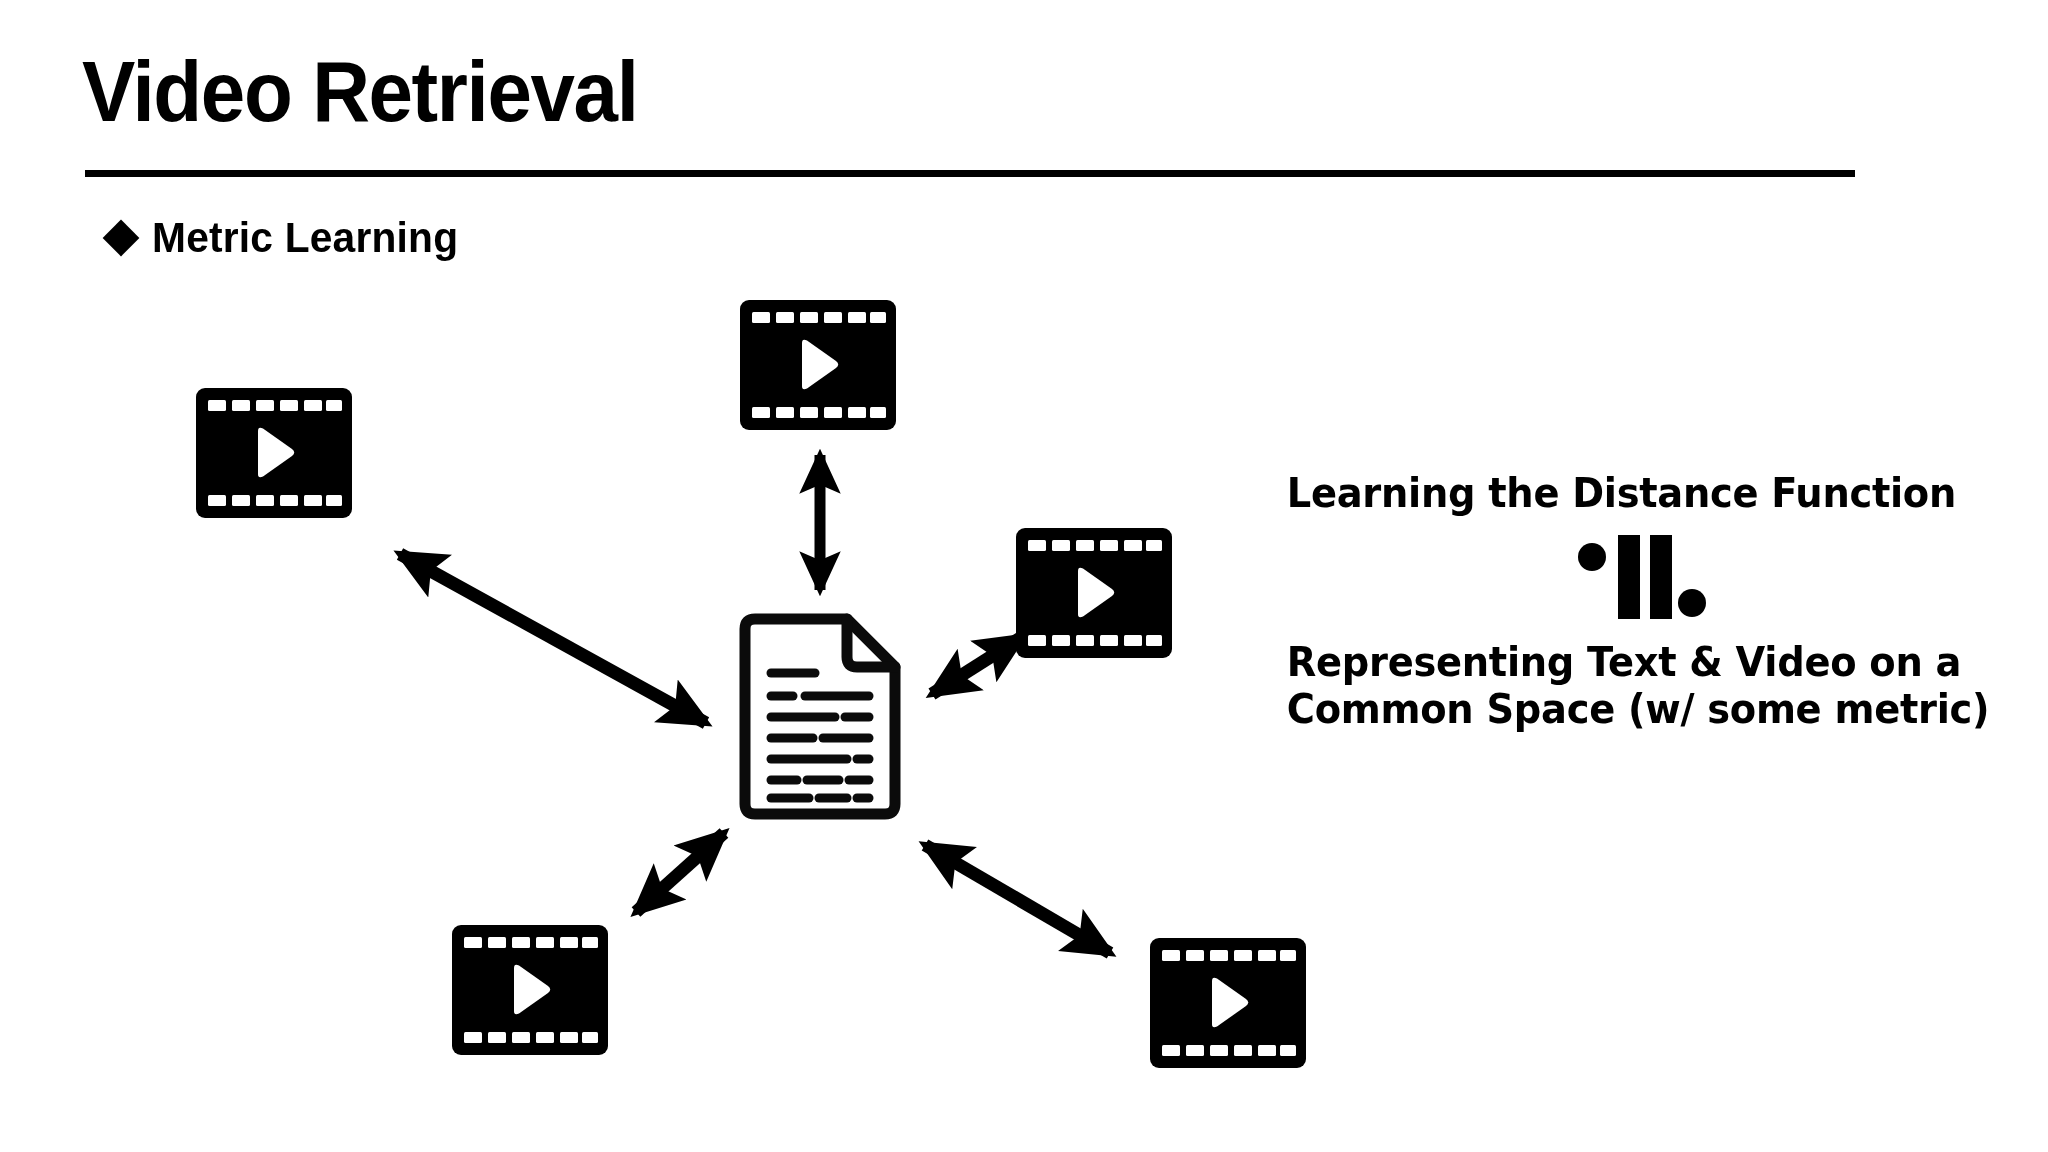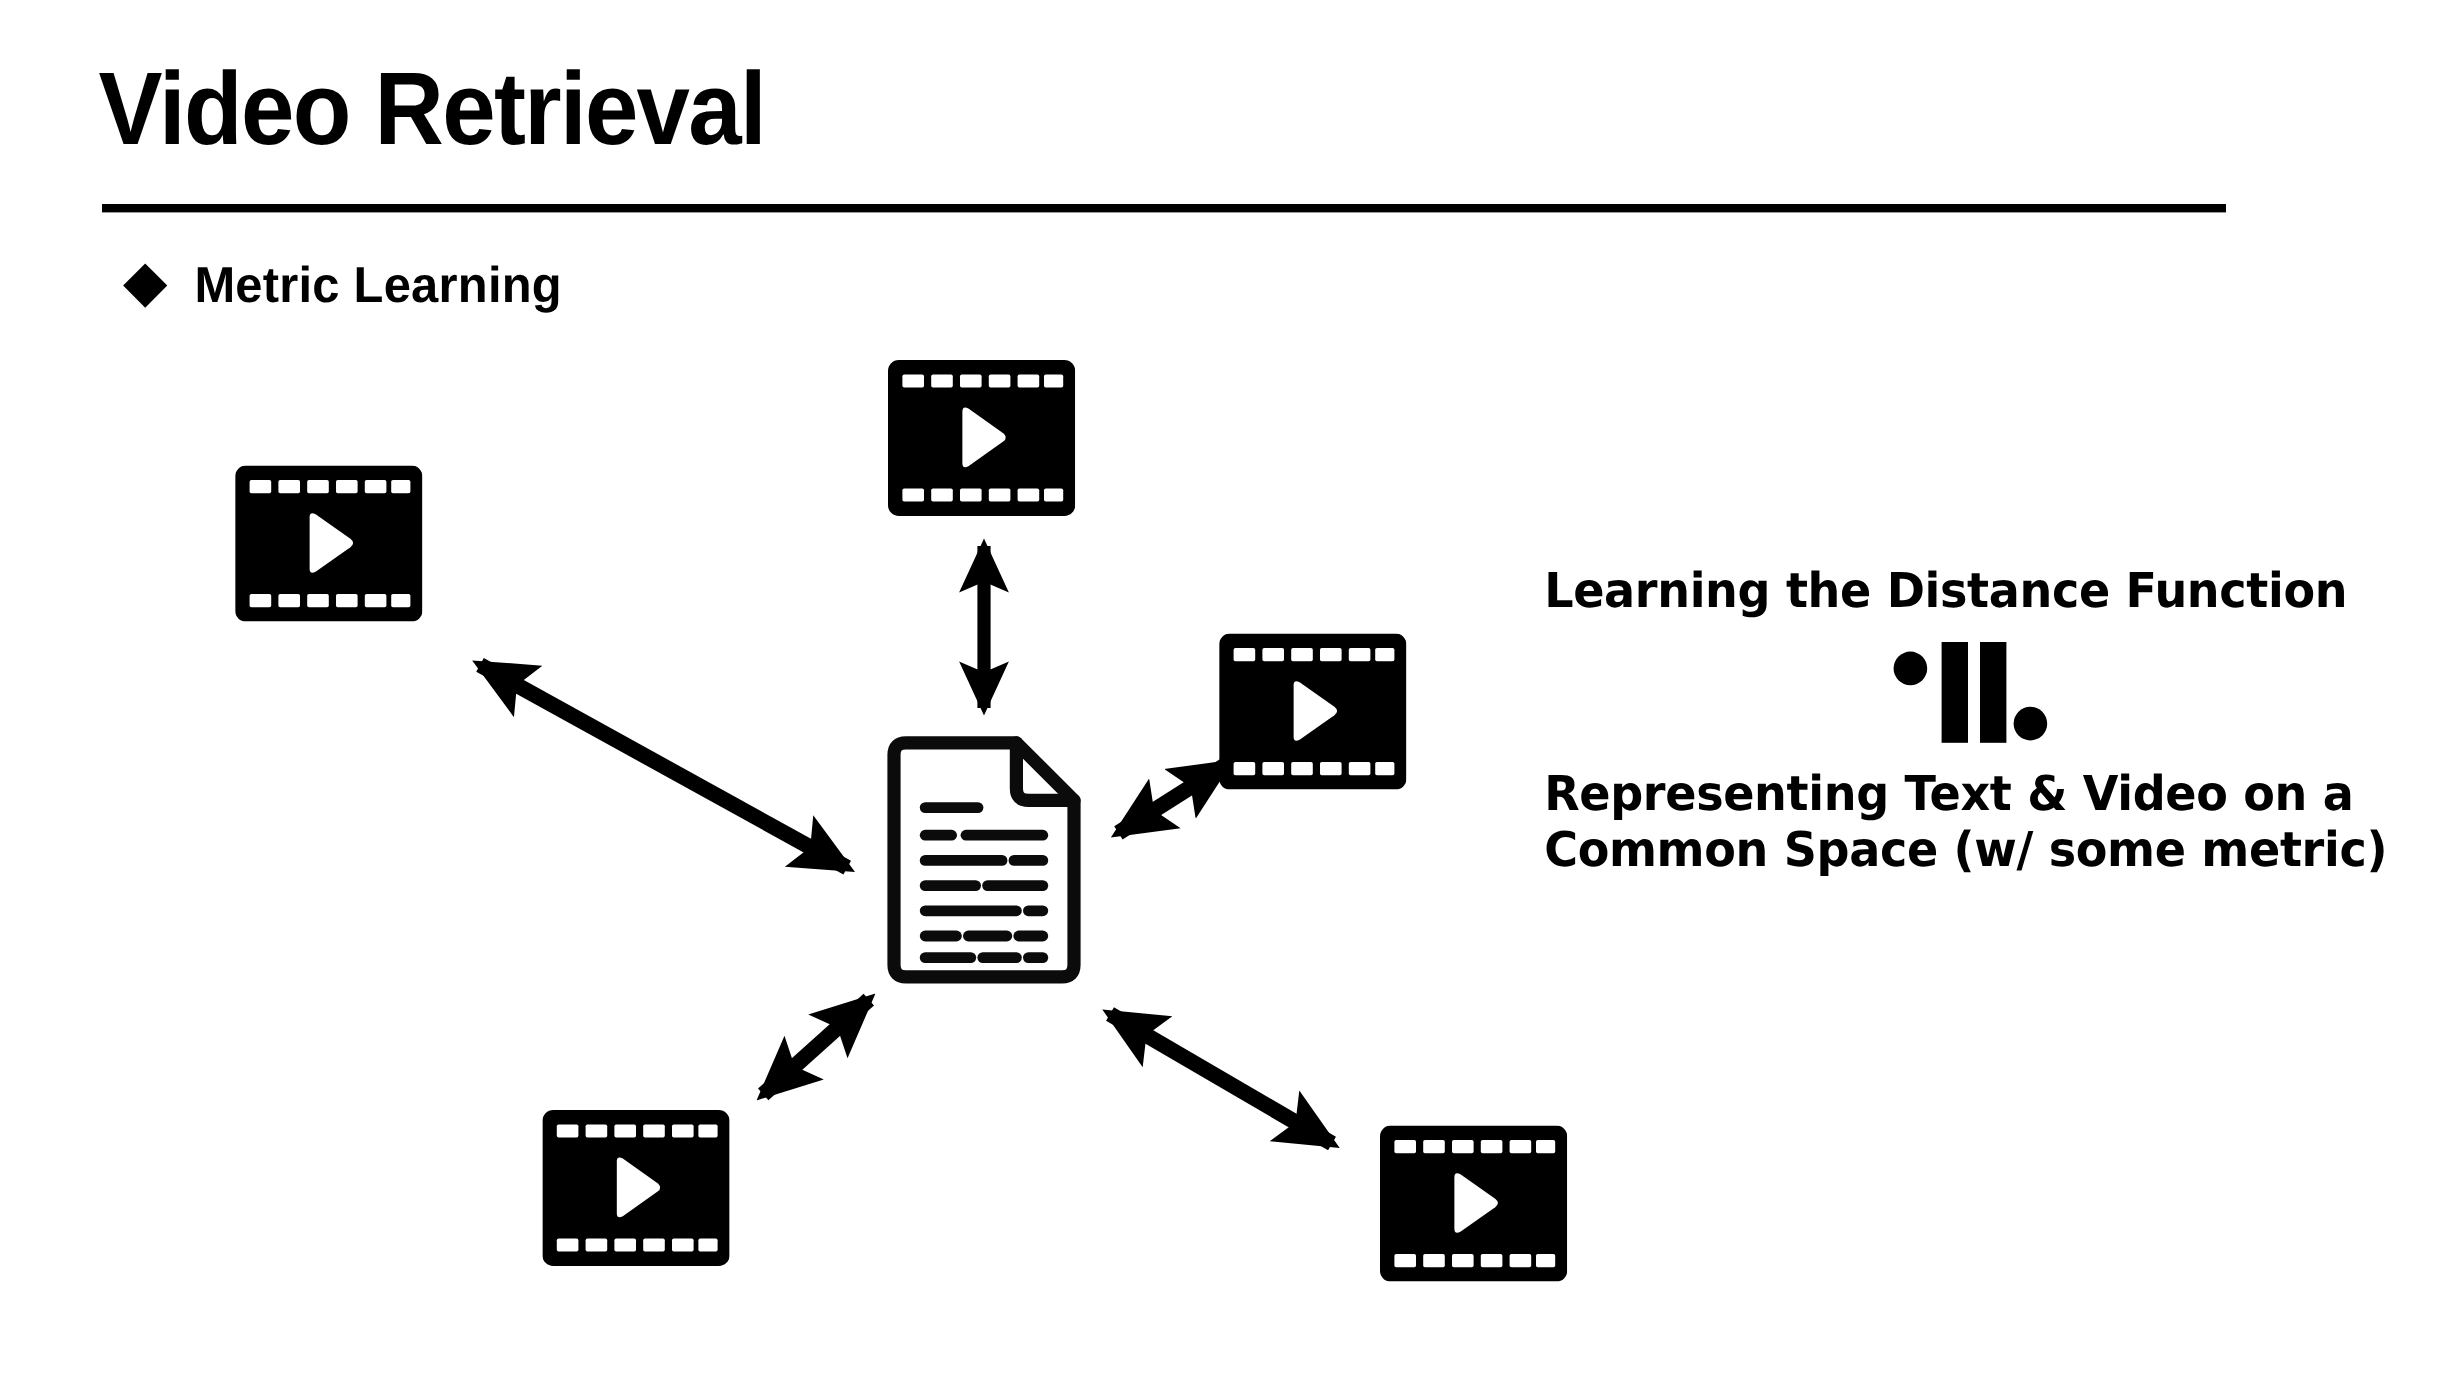--- a/index.html
+++ b/index.html
@@ -46,21 +46,21 @@
     background: #000000;
   }
 
   
   #bullet-row {
     position: absolute;
     left: 108px;
     top: 214px;
     display: flex;
     align-items: center;
-    gap: 28px;
+    gap: 18px;
     white-space: nowrap;
   }
   #bullet-diamond {
     width: 26px;
     height: 26px;
     background: #000000;
     transform: rotate(45deg);
     flex: 0 0 auto;
   }
   #bullet-label {

